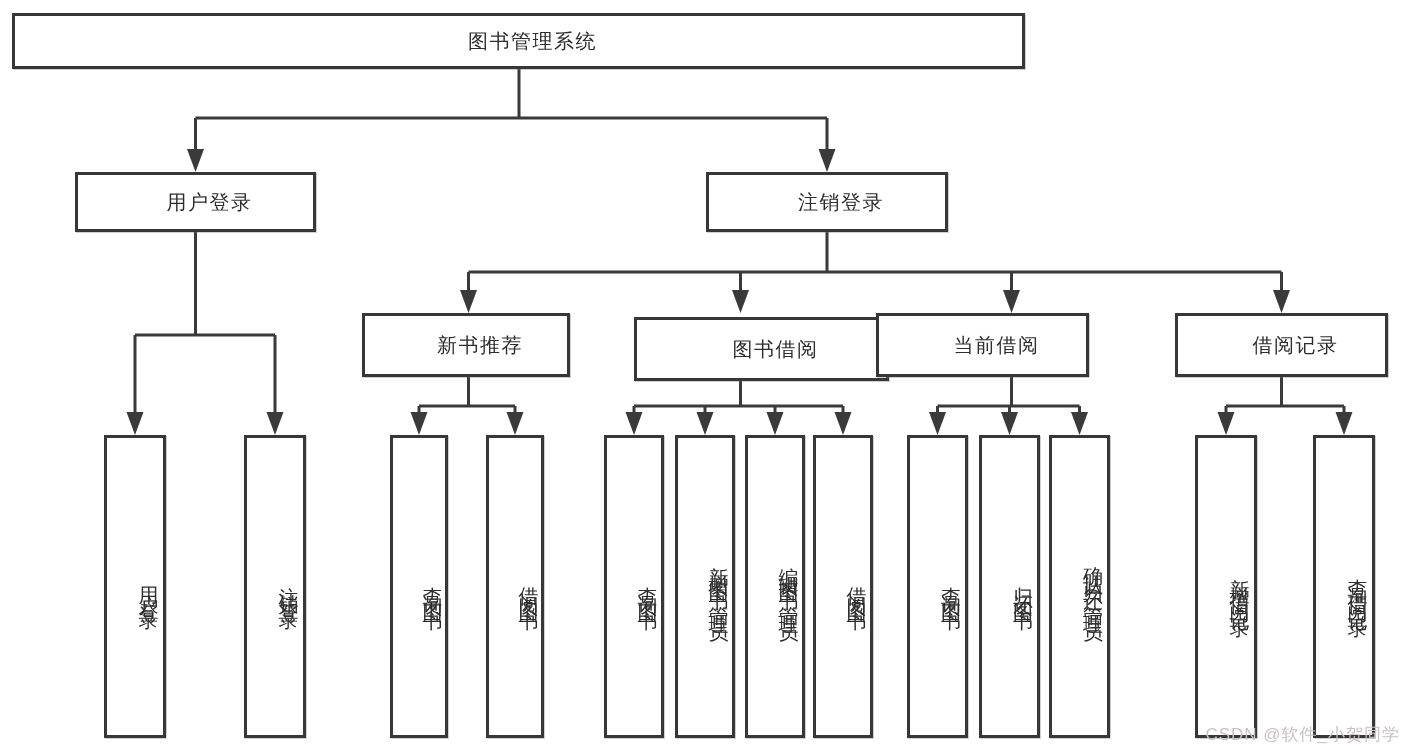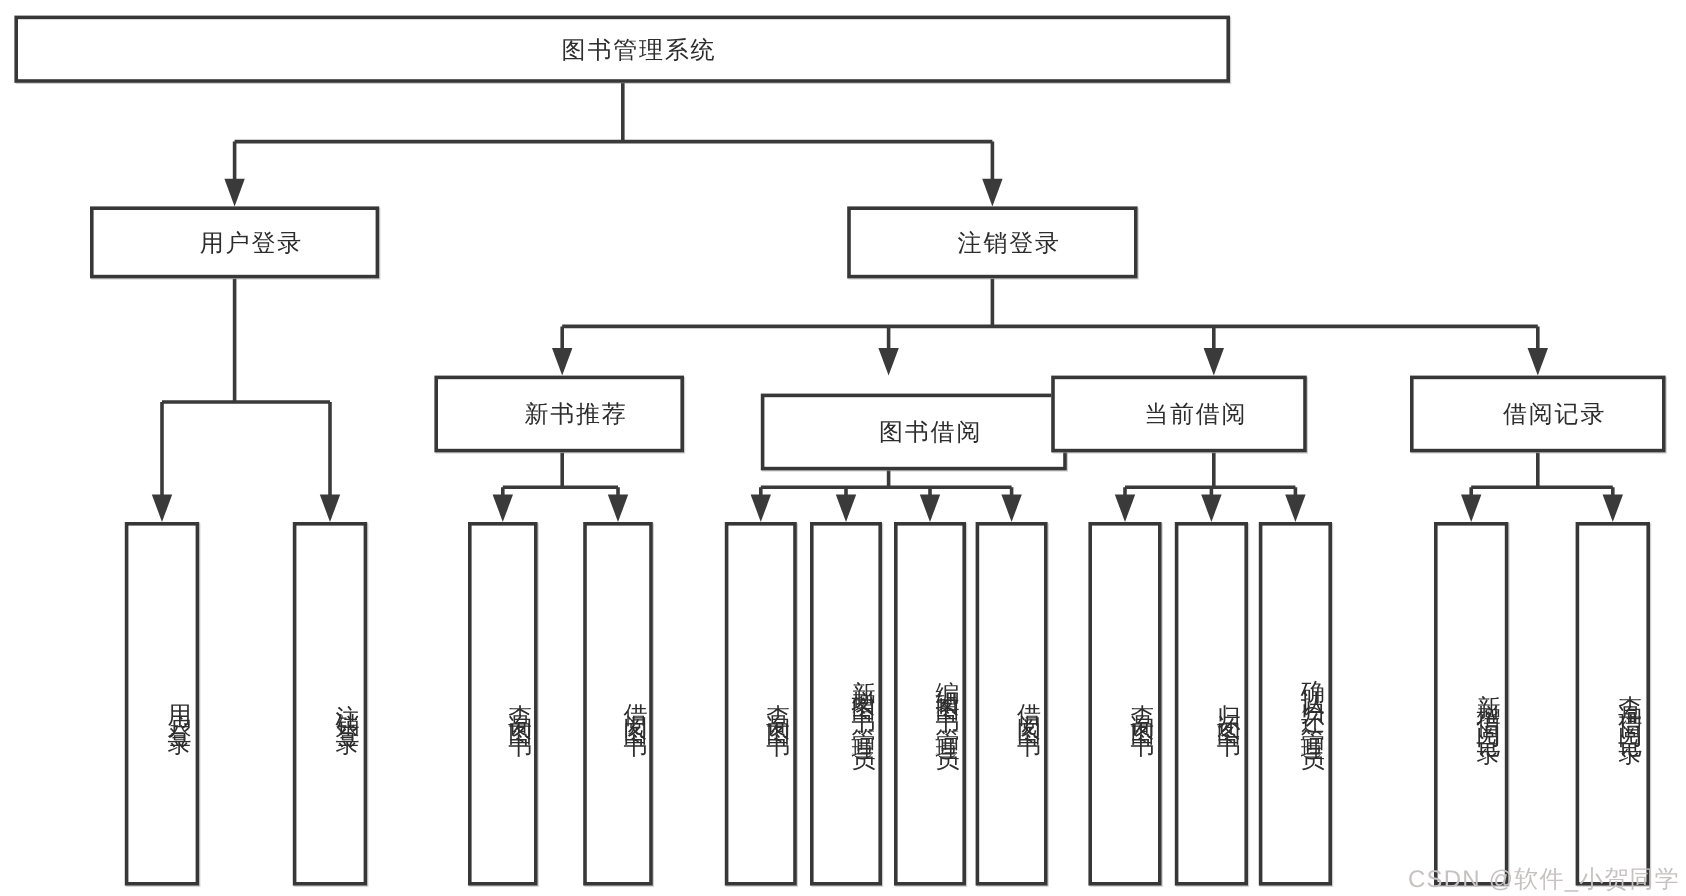--- a/index.html
+++ b/index.html
@@ -17,21 +17,21 @@
     box-shadow:1px 1px 0 rgba(120,120,120,0.35);
     padding-left:28px;
   }
   .h-node { font-size:20px; letter-spacing:1.5px; white-space:nowrap; }
   .v-node {
     writing-mode:vertical-rl; text-orientation:mixed;
     font-size:20px; letter-spacing:8px; line-height:1;
   }
   .watermark {
     position:absolute; right:5px; bottom:1px; z-index:5;
-    font-size:20px; letter-spacing:1px; color:#c7c2c2; white-space:nowrap;
+    font-size:17px; letter-spacing:1px; color:#c7c2c2; white-space:nowrap;
   }
 </style>
 </head>
 <body>
 
 <div class="canvas">
 
   <svg class="connector-layer" viewBox="0 0 1405 747" xmlns="http://www.w3.org/2000/svg">
     <g>
       <path d="M519,69 V118 M195.5,118 H827 M195.5,118 V150 M827,118 V150"></path>
@@ -74,21 +74,21 @@
       <polygon points="1335.5,412 1352.5,412 1344,435"></polygon>
     </g>
   </svg>
 
   <div class="node h-node" style="left:12px;top:13px;width:1013px;height:56px">图书管理系统</div>
 
   <div class="node h-node" style="left:75px;top:172px;width:241px;height:60px">用户登录</div>
   <div class="node h-node" style="left:706px;top:172px;width:242px;height:60px">注销登录</div>
 
   <div class="node h-node" style="left:362px;top:313px;width:208px;height:64px">新书推荐</div>
-  <div class="node h-node" style="left:634px;top:328px;width:255px;height:64px">图书借阅</div>
+  <div class="node h-node" style="left:634px;top:317px;width:255px;height:64px">图书借阅</div>
   <div class="node h-node" style="left:876px;top:313px;width:213px;height:64px">当前借阅</div>
   <div class="node h-node" style="left:1175px;top:313px;width:213px;height:64px">借阅记录</div>
 
   <div class="node v-node" style="left:104px;top:435px;width:62px;height:303px">用户登录</div>
   <div class="node v-node" style="left:244px;top:435px;width:62px;height:303px">注销登录</div>
 
   <div class="node v-node" style="left:390px;top:435px;width:58px;height:303px">查询图书</div>
   <div class="node v-node" style="left:486px;top:435px;width:58px;height:303px">借阅图书</div>
 
   <div class="node v-node" style="left:604px;top:435px;width:60px;height:303px">查询图书</div>

